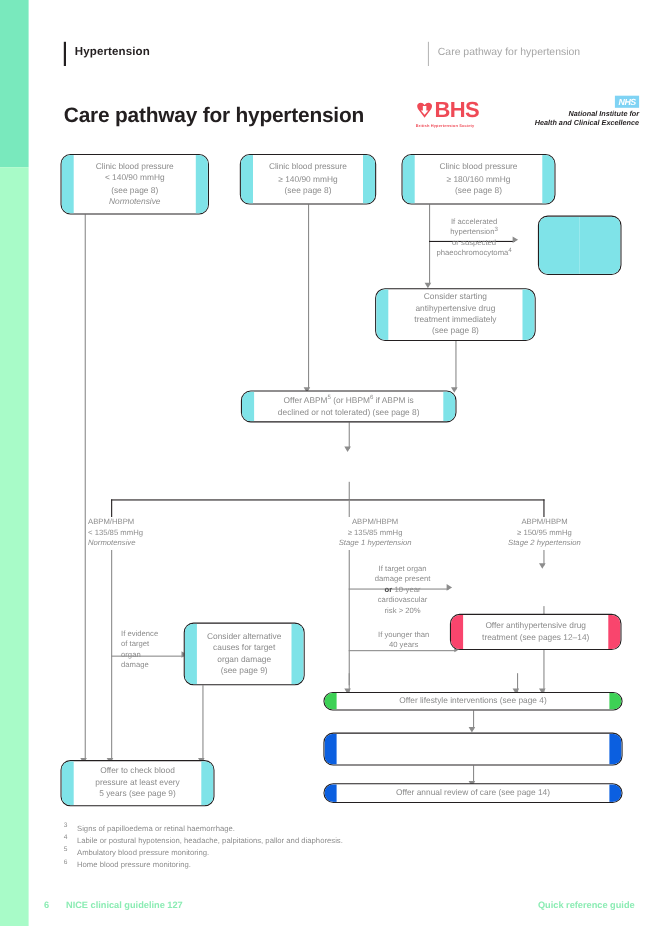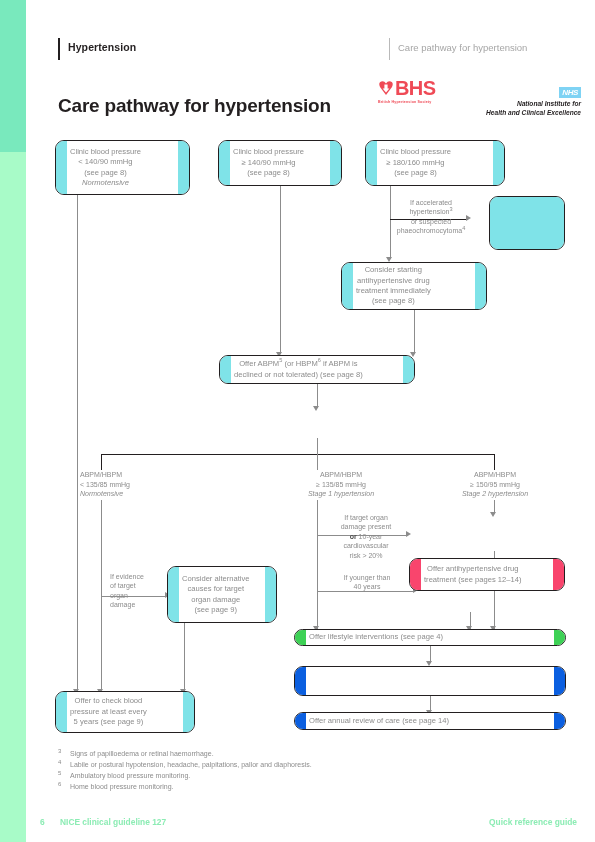--- a/index.html
+++ b/index.html
@@ -18,33 +18,33 @@
   
   .hdr{position:absolute;left:58px;top:38px;width:520px;height:22px;}
   .hdr-rule{position:absolute;left:0;top:0;width:2px;height:22px;background:#231f20;}
   .hdr-title{position:absolute;left:10px;top:3px;font-size:10.5px;font-weight:bold;color:#231f20;letter-spacing:.1px;}
   .hdr-rule2{position:absolute;left:331px;top:0;width:1px;height:22px;background:#b9b9b9;}
   .hdr-sub{position:absolute;left:340px;top:4px;font-size:9.5px;color:#a6a6a6;}
 
   .pagetitle{position:absolute;left:58px;top:95px;font-size:19px;font-weight:bold;color:#231f20;letter-spacing:-.2px;}
 
   
-  .bhs{position:absolute;left:378px;top:78px;width:72px;height:32px;text-align:center;}
+  .bhs{position:absolute;left:378px;top:90px;width:72px;height:32px;text-align:center;}
   .bhs-mark{position:absolute;left:0;top:2px;width:16px;height:16px;}
   .bhs-txt{position:absolute;left:17px;top:-1px;font-size:20px;font-weight:bold;color:#ef4a56;letter-spacing:-.6px;}
   .bhs-sub{position:absolute;left:0;top:22px;font-size:3.6px;color:#ef4a56;letter-spacing:.15px;font-weight:bold;}
   .nhs{position:absolute;left:466px;top:87px;width:115px;height:36px;}
   .nhs-logo{position:absolute;right:0;top:0;background:#7fd3f4;color:#fff;font-size:8px;font-weight:bold;
             font-style:italic;padding:1px 3px;letter-spacing:-.4px;line-height:9px;}
   .nhs-l1{position:absolute;right:0;top:13px;font-size:6.6px;font-style:italic;font-weight:bold;color:#231f20;white-space:nowrap;}
   .nhs-l2{position:absolute;right:0;top:22px;font-size:6.6px;font-style:italic;font-weight:bold;color:#231f20;white-space:nowrap;}
 
   
   .node{position:absolute;box-sizing:border-box;border:1.4px solid #231f20;border-radius:9px;
-        background:#ffffff;overflow:hidden;display:flex;align-items:center;}
+        background:#ffffff;overflow:hidden;display:flex;align-items:center;justify-content:center;}
   .node .cap{position:absolute;top:0;bottom:0;width:11px;}
   .node .cap.l{left:0;}
   .node .cap.r{right:0;}
   .node .lbl{position:relative;z-index:2;text-align:center;font-size:7.6px;line-height:10.4px;color:#8c8c8c;padding:0 14px;}
   .node .lbl i{font-style:italic;}
   .node.solid .lbl{padding:0 6px;}
   .node.solid .cap{width:50%;}
   sup{font-size:5.6px;vertical-align:super;line-height:0;}
 
   

